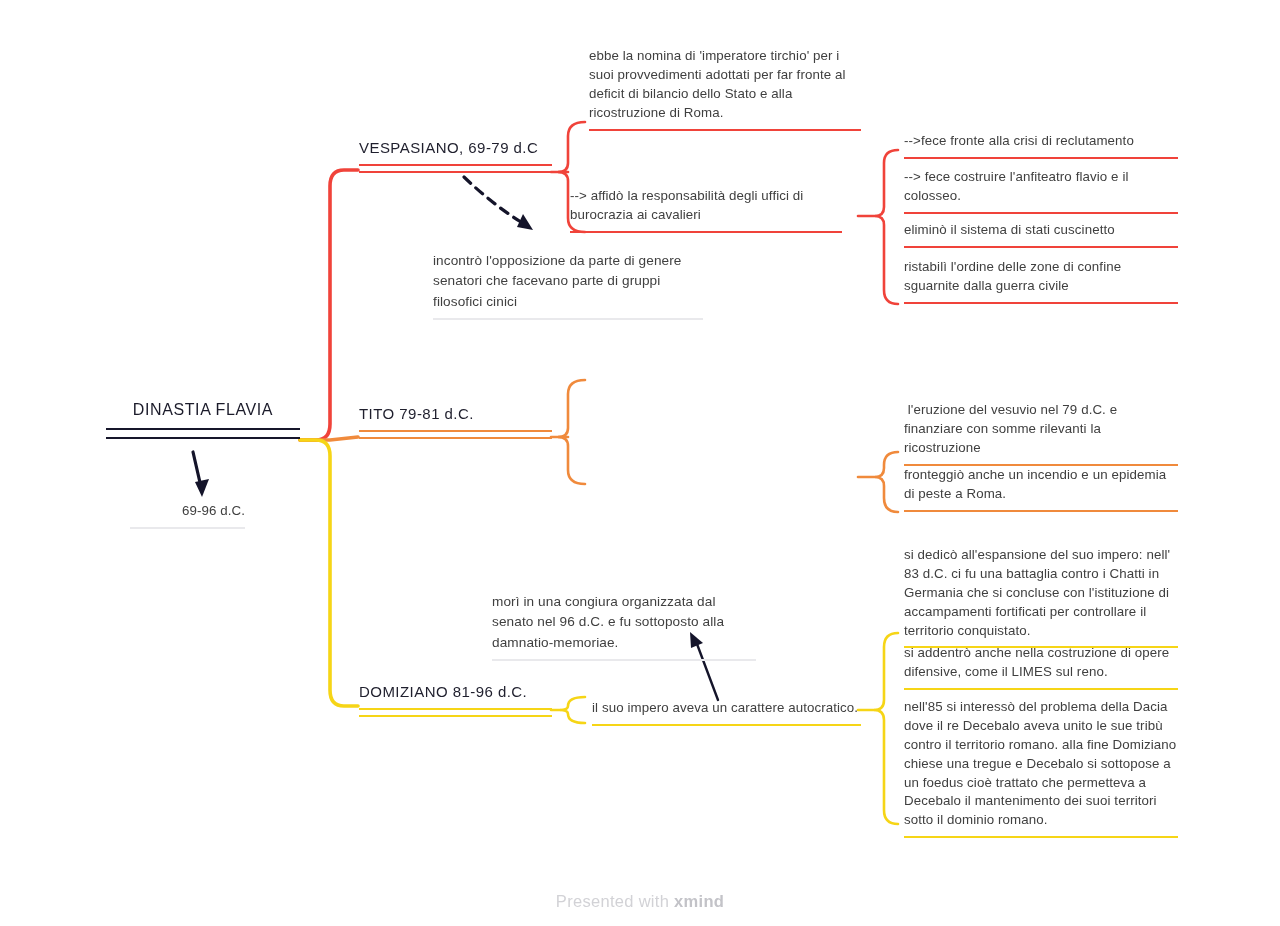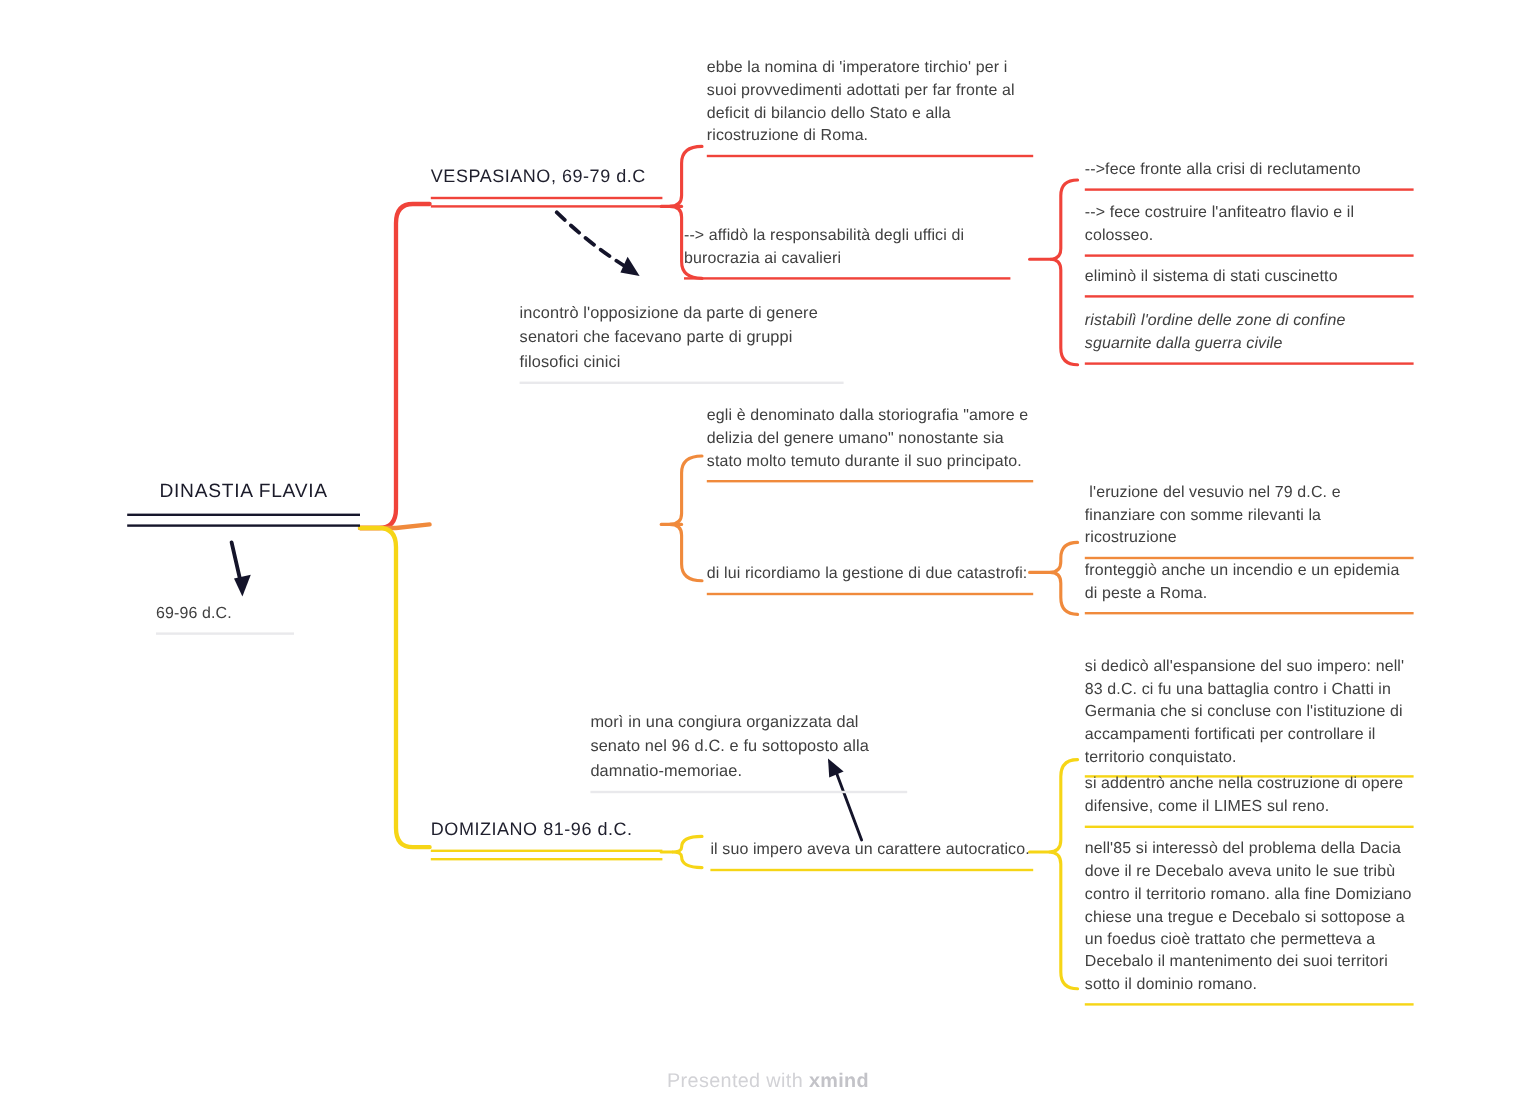--- a/index.html
+++ b/index.html
@@ -142,21 +142,21 @@
       <polygon points="690,632 703,643 691,648" fill="#14142a"></polygon>
     </g>
   </svg>
 
   <div class="node" style="left:106px; top:400px; width:194px;">
     <div class="root-title">DINASTIA FLAVIA</div>
     <div class="root-rule"></div>
   </div>
 
   <div class="node leaf" style="left:130px; top:502px; width:115px;">
-    <div class="txt" style="text-align:left;">69-96 d.C.</div>
+    <div class="txt" style="text-align:right;">69-96 d.C.</div>
     <div class="leaf-rule u-grey"></div>
   </div>
 
   <div class="node" style="left:359px; top:139px; width:193px;">
     <div class="branch-title">VESPASIANO, 69-79 d.C</div>
     <div class="branch-rule rule-red"></div>
   </div>
 
   <div class="node leaf" style="left:589px; top:47px; width:272px;">
     <div class="txt">ebbe la nomina di 'imperatore tirchio' per i suoi provvedimenti adottati per far fronte al deficit di bilancio dello Stato e alla ricostruzione di Roma.</div>
@@ -176,40 +176,36 @@
   <div class="node leaf" style="left:904px; top:168px; width:274px;">
     <div class="txt">--&gt; fece costruire l'anfiteatro flavio e il colosseo.</div>
     <div class="leaf-rule u-red"></div>
   </div>
 
   <div class="node leaf" style="left:904px; top:221px; width:274px;">
     <div class="txt">eliminò il sistema di stati cuscinetto</div>
     <div class="leaf-rule u-red"></div>
   </div>
 
-  <div class="node leaf" style="left:904px; top:258px; width:274px;font-style:italic;">
+  <div class="node leaf" style="left:904px; top:258px; width:274px;">
     <div class="txt">ristabilì l'ordine delle zone di confine sguarnite dalla guerra civile</div>
     <div class="leaf-rule u-red"></div>
   </div>
 
   <div class="node leaf note" style="left:433px; top:251px; width:270px;">
     <div class="txt">incontrò l'opposizione da parte di genere senatori che facevano parte di gruppi filosofici cinici</div>
     <div class="leaf-rule u-grey"></div>
   </div>
 
-
-  <div class="node leaf" style="left:589px; top:337px; width:272px;">
-    <div class="txt">egli è denominato dalla storiografia "amore e delizia del genere umano" nonostante sia stato molto temuto durante il suo principato.</div>
-    <div class="leaf-rule u-orange"></div>
-  </div>
-
-  <div class="node leaf" style="left:589px; top:469px; width:272px;">
-    <div class="txt">di lui ricordiamo la gestione di due catastrofi:</div>
-    <div class="leaf-rule u-orange"></div>
-  </div>
+  <div class="node" style="left:359px; top:405px; width:193px;">
+    <div class="branch-title">TITO 79-81 d.C.</div>
+    <div class="branch-rule rule-orange"></div>
+  </div>
+
+
 
   <div class="node leaf" style="left:904px; top:401px; width:274px;">
     <div class="txt"> l'eruzione del vesuvio nel 79 d.C. e finanziare con somme rilevanti la ricostruzione</div>
     <div class="leaf-rule u-orange"></div>
   </div>
 
   <div class="node leaf" style="left:904px; top:466px; width:274px;">
     <div class="txt">fronteggiò anche un incendio e un epidemia di peste a Roma.</div>
     <div class="leaf-rule u-orange"></div>
   </div>

